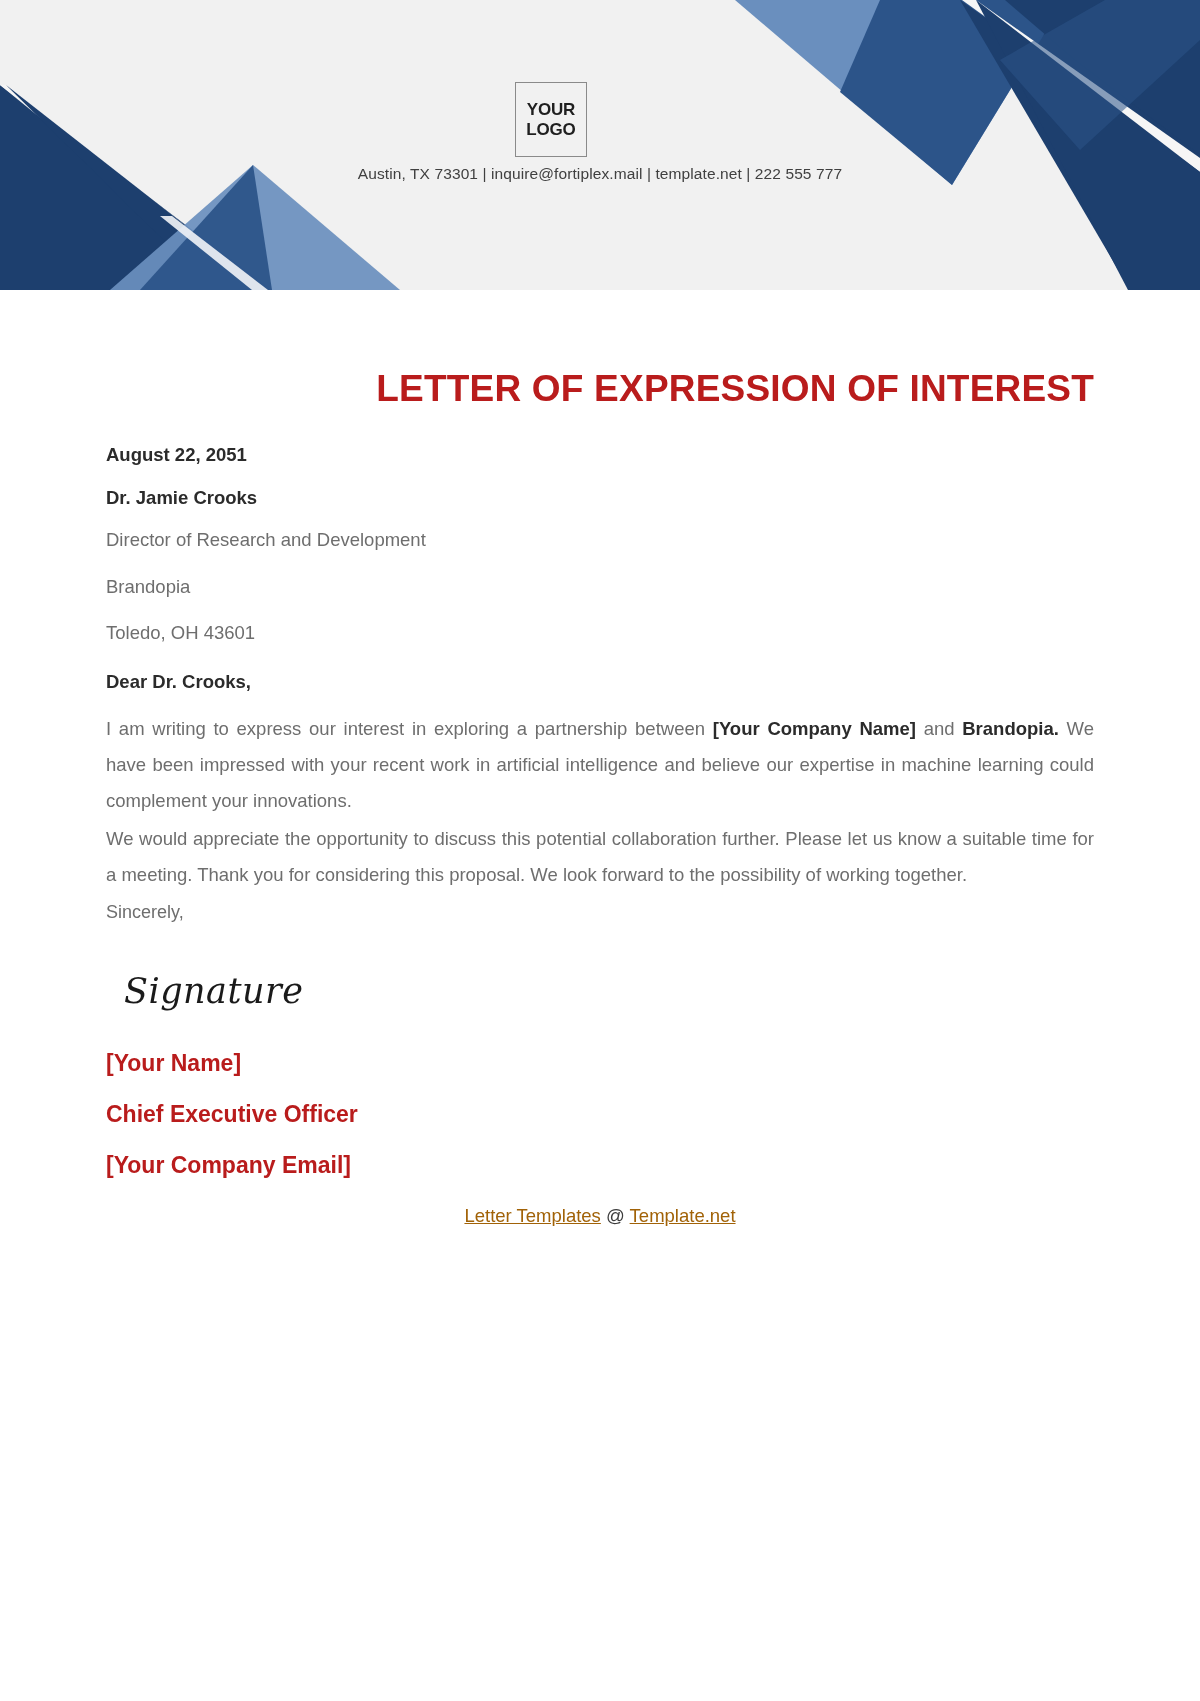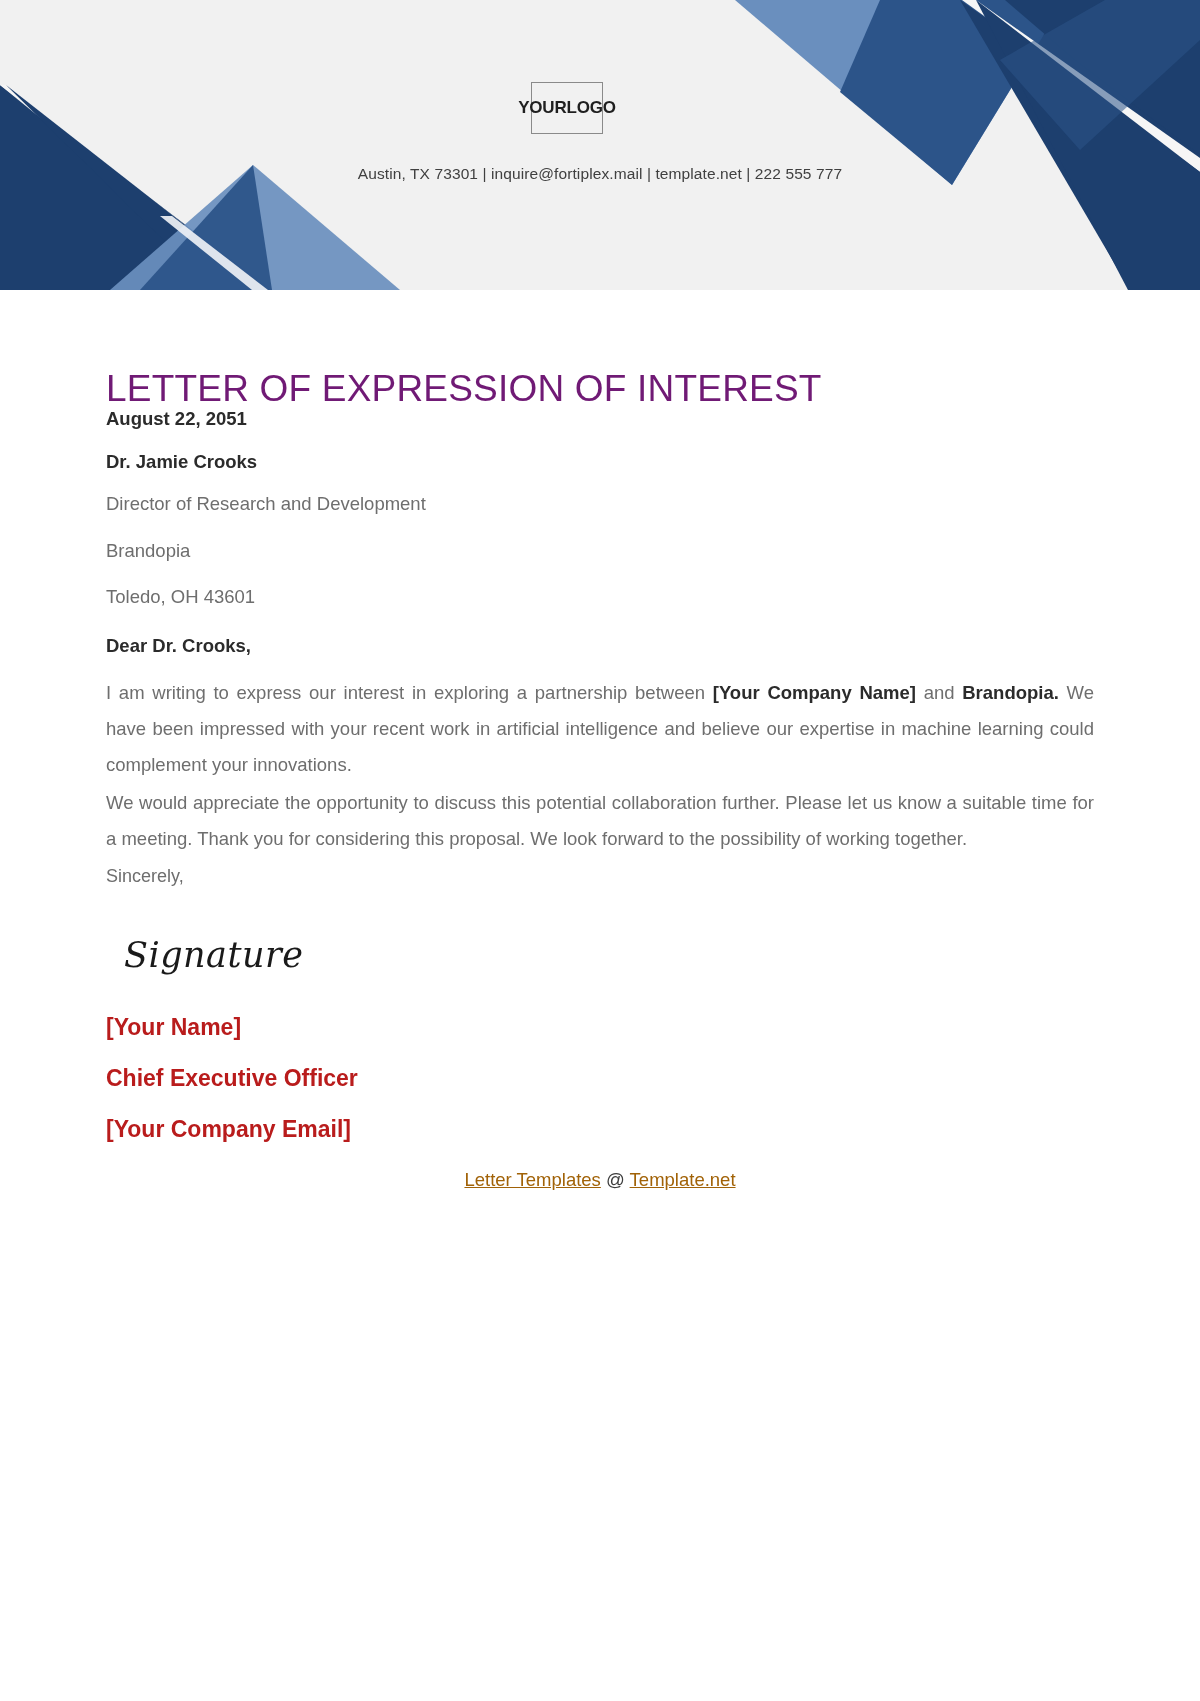--- a/index.html
+++ b/index.html
@@ -39,30 +39,29 @@
     width: 1200px;
     height: 290px;
   }
 
   
   .logo-box {
     position: absolute;
     left: 515px;
     top: 82px;
     width: 72px;
-    height: 52px;
+    height: 75px;
     border: 1.5px solid #8a8a8a;
     background: #f1f1f1;
     display: flex;
-    flex-direction: row;
+    flex-direction: column;
     align-items: center;
     justify-content: center;
     line-height: 1.12;
     z-index: 6;
-    margin-left: 16px;
   }
   .logo-box span {
     font-size: 17px;
     font-weight: 700;
     color: #1f1f1f;
     letter-spacing: -0.2px;
     font-family: "Liberation Sans", sans-serif;
   }
 
   
@@ -86,31 +85,31 @@
     top: 290px;
     width: 1200px;
   }
   .content {
     width: 1000px;
     margin: 0 auto;
     padding: 0 6px;
   }
 
   .doc-title {
-    text-align: left;
+    text-align: right;
     font-size: 37px;
-    font-weight: 400;
-    color: #701a75;
+    font-weight: 700;
+    color: #b91c1c;
     letter-spacing: 0.2px;
     margin: 0;
     padding-top: 78px;
     font-family: "Liberation Sans", sans-serif;
   }
 
-  .meta-block { }
+  .meta-block { margin-top: 36px; }
   .meta-line {
     font-size: 18.5px;
     line-height: 1.0;
     color: #6e6e6e;
     margin: 0 0 28px 0;
   }
   .meta-line.bold {
     color: #2b2b2b;
     font-weight: 700;
     margin-bottom: 24px;

